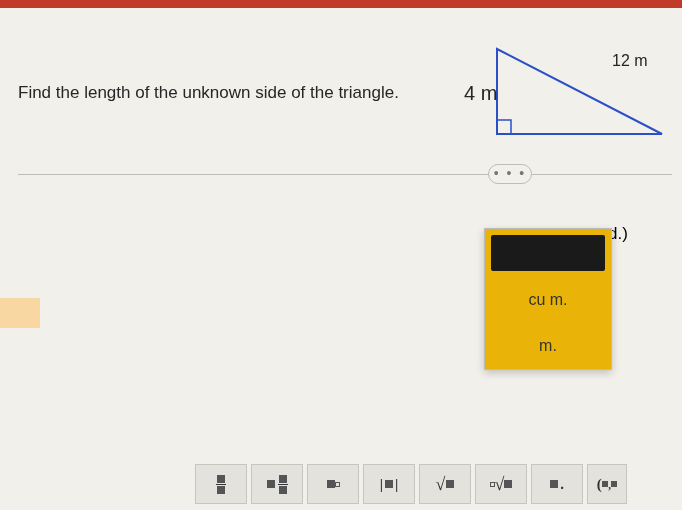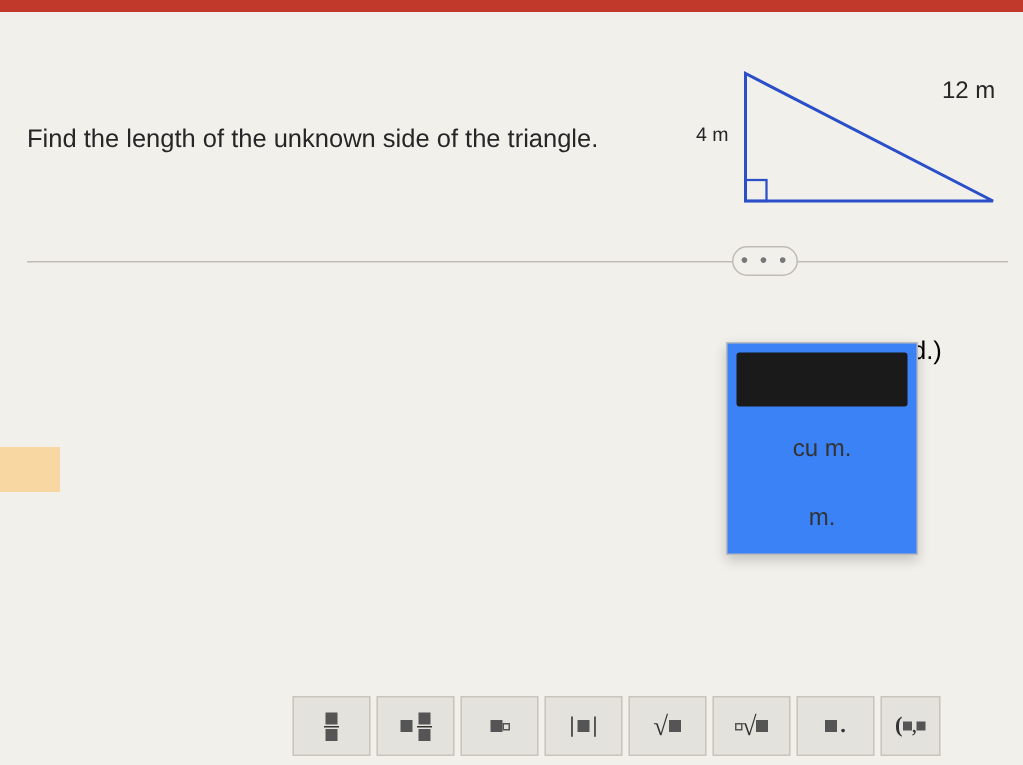--- a/index.html
+++ b/index.html
@@ -95,21 +95,21 @@
   .cursor {
     position: absolute;
     font-size: 20px;
     pointer-events: none;
   }
   .dropdown {
     position: absolute;
     left: 484px;
     top: 228px;
     width: 128px;
-    background: #3b82f6;
+    background: #eab308;
     border: 1px solid #bbb;
     box-shadow: 0 3px 8px rgba(0,0,0,0.2);
     z-index: 10;
   }
   .dd-opt {
     padding: 14px 10px;
     font-size: 16px;
     text-align: center;
     color: #333;
   }
@@ -173,22 +173,22 @@
 
 <div class="content">
 
   <div class="question-row">
     <div class="question-text">Find the length of the unknown side of the triangle.</div>
     <div class="triangle-area">
       <svg width="210" height="115">
         <polygon points="35,15 35,100 200,100" fill="none" stroke="#2a4fc9" stroke-width="2"></polygon>
         <rect x="35" y="86" width="14" height="14" fill="none" stroke="#2a4fc9" stroke-width="1.5"></rect>
       </svg>
-      <div style="position:absolute; left:2px; top:48px; font-size:13px;">4 m</div>
-      <div style="position:absolute; left:166px; top:18px; font-size:16px;">12 m</div>
+      <div style="position:absolute; left:2px; top:48px; font-size:20px;">4 m</div>
+      <div style="position:absolute; left:150px; top:18px; font-size:16px;">12 m</div>
     </div>
   </div>
 
   <div class="divider">
     <div class="divider-pill">• • •</div>
   </div>
 
 
 </div>
 

